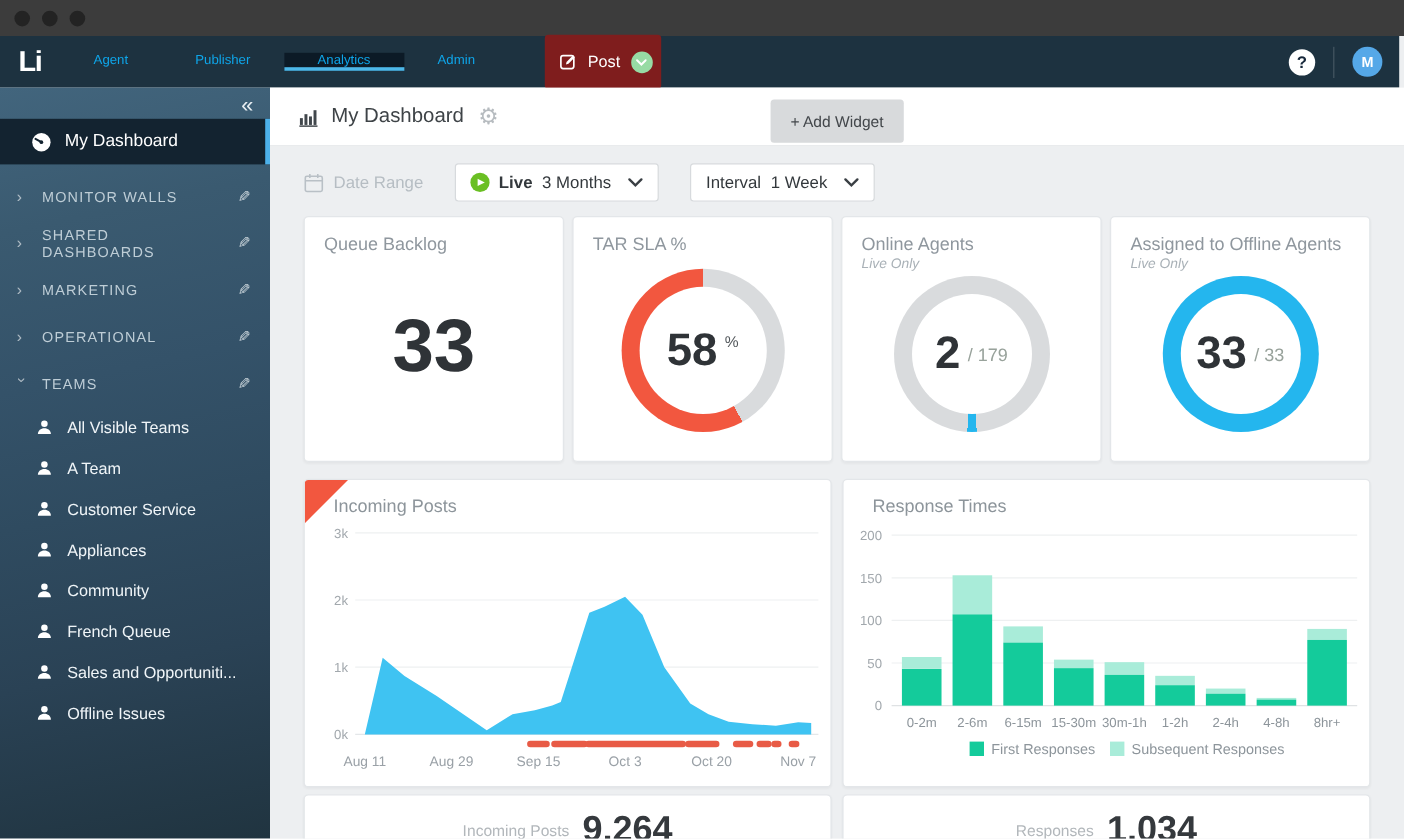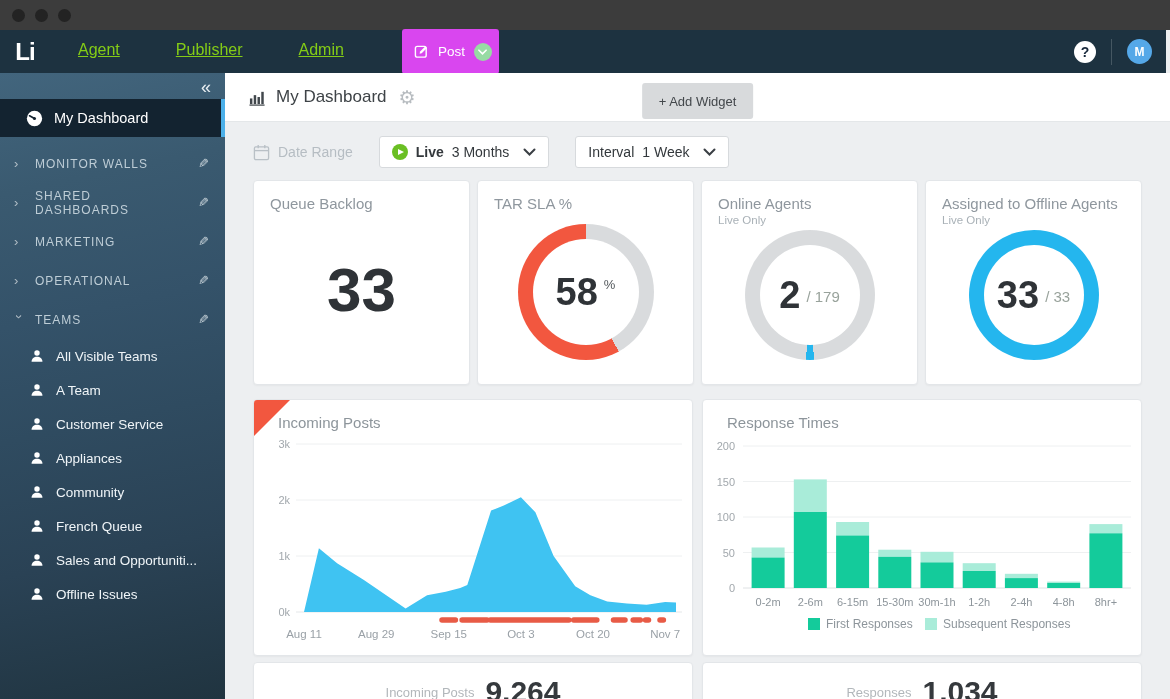--- a/index.html
+++ b/index.html
@@ -11,24 +11,24 @@
   .titlebar { position:absolute; top:0; left:0; right:0; height:30px; background:#3c3c3c;
               display:flex; align-items:center; gap:10px; padding-left:12px; }
   .tb-dot { width:13px; height:13px; border-radius:50%; background:#232323; }
 
   
   .navbar { position:absolute; top:30px; left:0; right:4px; height:43px; background:#1d3240;
             display:flex; align-items:center; }
   .logo { width:50px; display:flex; align-items:center; justify-content:center;
           color:#fff; font-size:24px; font-weight:bold; letter-spacing:-1px; }
   .nav-tabs { display:flex; align-items:stretch; }
-  .nav-tab { display:flex; align-items:center; padding:0 28px; color:#84cc16; font-size:16px;
-             border-bottom:3px solid transparent; cursor:pointer;text-decoration:underline; }
+  .nav-tab { display:flex; align-items:center; padding:0 28px; color:#0ea5e9; font-size:11px;
+             border-bottom:3px solid transparent; cursor:pointer; }
   .nav-tab.active { background:#0c1a26; border-bottom-color:#4db7e8; }
-  .post-btn { align-self:center; margin-left:30px; height:45px; background:#d946ef; border-radius:3px;
+  .post-btn { align-self:center; margin-left:30px; height:45px; background:#7f1d1d; border-radius:3px;
               display:flex; align-items:center; padding:0 7px 0 12px; gap:9px; cursor:pointer; }
   .post-btn .post-label { color:#fff; font-size:13.5px; }
   .post-circle { width:18px; height:18px; border-radius:50%; background:#97dba4;
                  display:flex; align-items:center; justify-content:center; }
   .nav-right { margin-left:auto; display:flex; align-items:center; gap:15px; padding-right:14px; }
   .help-circle { width:22px; height:22px; border-radius:50%; background:#fff; color:#16273a;
                  font-weight:bold; font-size:14px; display:flex; align-items:center; justify-content:center; cursor:pointer; }
   .nav-divider { width:1px; height:26px; background:rgba(255,255,255,0.18); }
   .avatar { width:25px; height:25px; border-radius:50%; background:#55a8e8; color:#fff; font-size:12px;
             font-weight:bold; display:flex; align-items:center; justify-content:center; cursor:pointer; }
@@ -68,21 +68,21 @@
   .dd-bold { font-weight:bold; }
   .play-circle { width:16px; height:16px; border-radius:50%; background:#6abf23; position:relative; }
   .play-circle::after { content:""; position:absolute; left:6px; top:4.5px; border-left:6px solid #fff;
                         border-top:3.5px solid transparent; border-bottom:3.5px solid transparent; }
   .dd-chevron { margin-left:6px; display:flex; }
 
   .kpi-row { margin:12px 28px 0; display:flex; gap:7px; }
   .card { background:#fff; border:1px solid #e3e6e9; border-radius:4px; box-shadow:0 1px 2px rgba(0,0,0,0.04); }
   .kpi-card { width:217px; height:205px; position:relative; padding:14px 16px; }
   .kpi-title { font-size:15px; color:#8f979e; }
-  .kpi-subtitle { font-size:11.5px; color:#a9b1b7; margin-top:2px; }
+  .kpi-subtitle { font-size:11.5px; font-style:italic; color:#a9b1b7; margin-top:2px; }
   .big-number { position:absolute; top:53%; left:0; right:0; transform:translateY(-50%);
                 text-align:center; font-size:62px; font-weight:bold; color:#2f3337; }
   .donut { width:136px; height:136px; margin:12px auto 0; border-radius:50%; position:relative; }
   .donut.small { width:130px; height:130px; margin-top:4px; }
   .donut-hole { position:absolute; inset:15px; background:#fff; border-radius:50%;
                 display:flex; align-items:center; justify-content:center; gap:6px; }
   .donut-value { font-size:38px; font-weight:bold; color:#2f3337; }
   .donut-unit { font-size:13px; color:#53585c; margin-bottom:16px; }
   .donut-total { font-size:15px; color:#98a29b; margin-top:2px; }
 
@@ -109,20 +109,21 @@
     <span class="tb-dot"></span>
     <span class="tb-dot"></span>
     <span class="tb-dot"></span>
   </div>
 
   <div class="navbar">
     <div class="logo">Li</div>
     <div class="nav-tabs">
         <div class="nav-tab">Agent</div>
         <div class="nav-tab">Publisher</div>
+        <div class="nav-tab active">Analytics</div>
         <div class="nav-tab">Admin</div>
       </div>
     <div class="post-btn">
       <span style="display:flex;">
         <svg width="15" height="15" viewBox="0 0 16 16">
             <rect x="1.5" y="2.5" width="11.5" height="11.5" rx="2" fill="none" stroke="#fff" stroke-width="1.5"></rect>
             <path d="M6 10.4l2.2-.6 5.6-5.6-1.7-1.7-5.6 5.6z" fill="#fff"></path>
           </svg>
       </span>
       <span class="post-label">Post</span>

